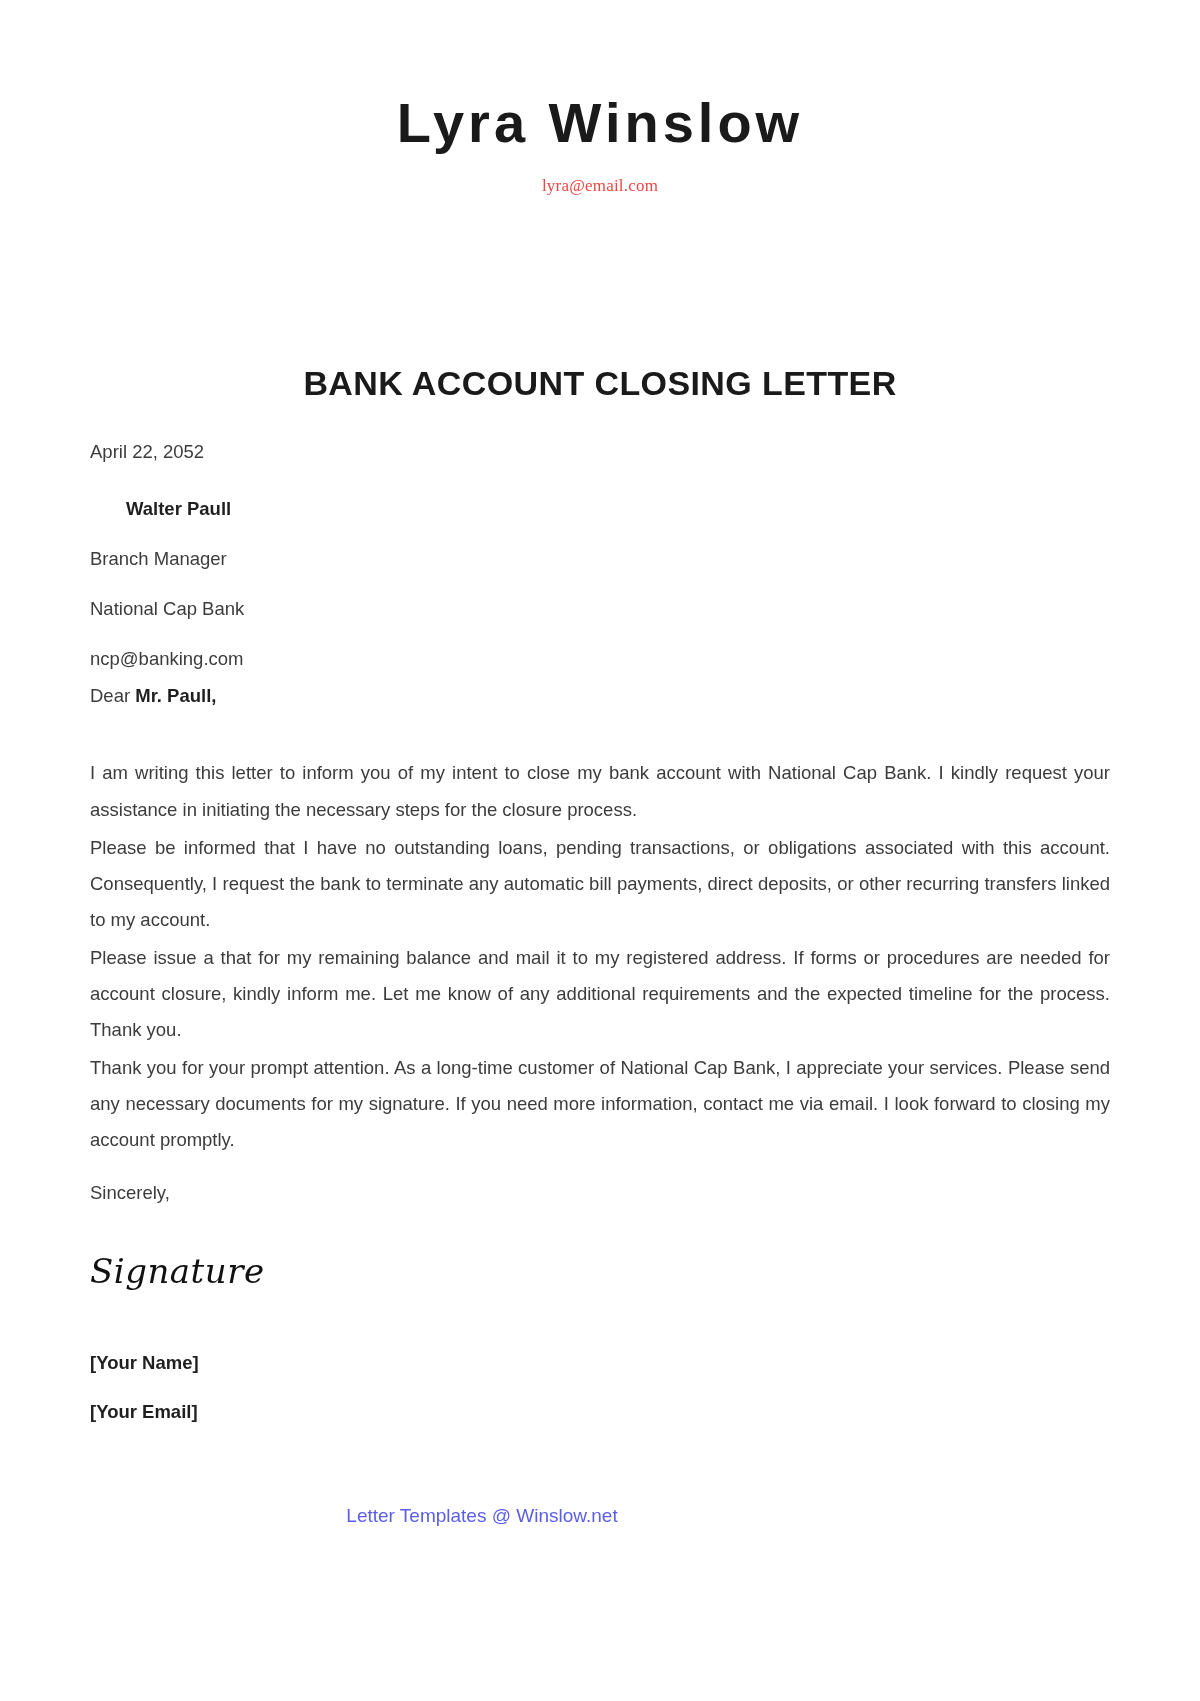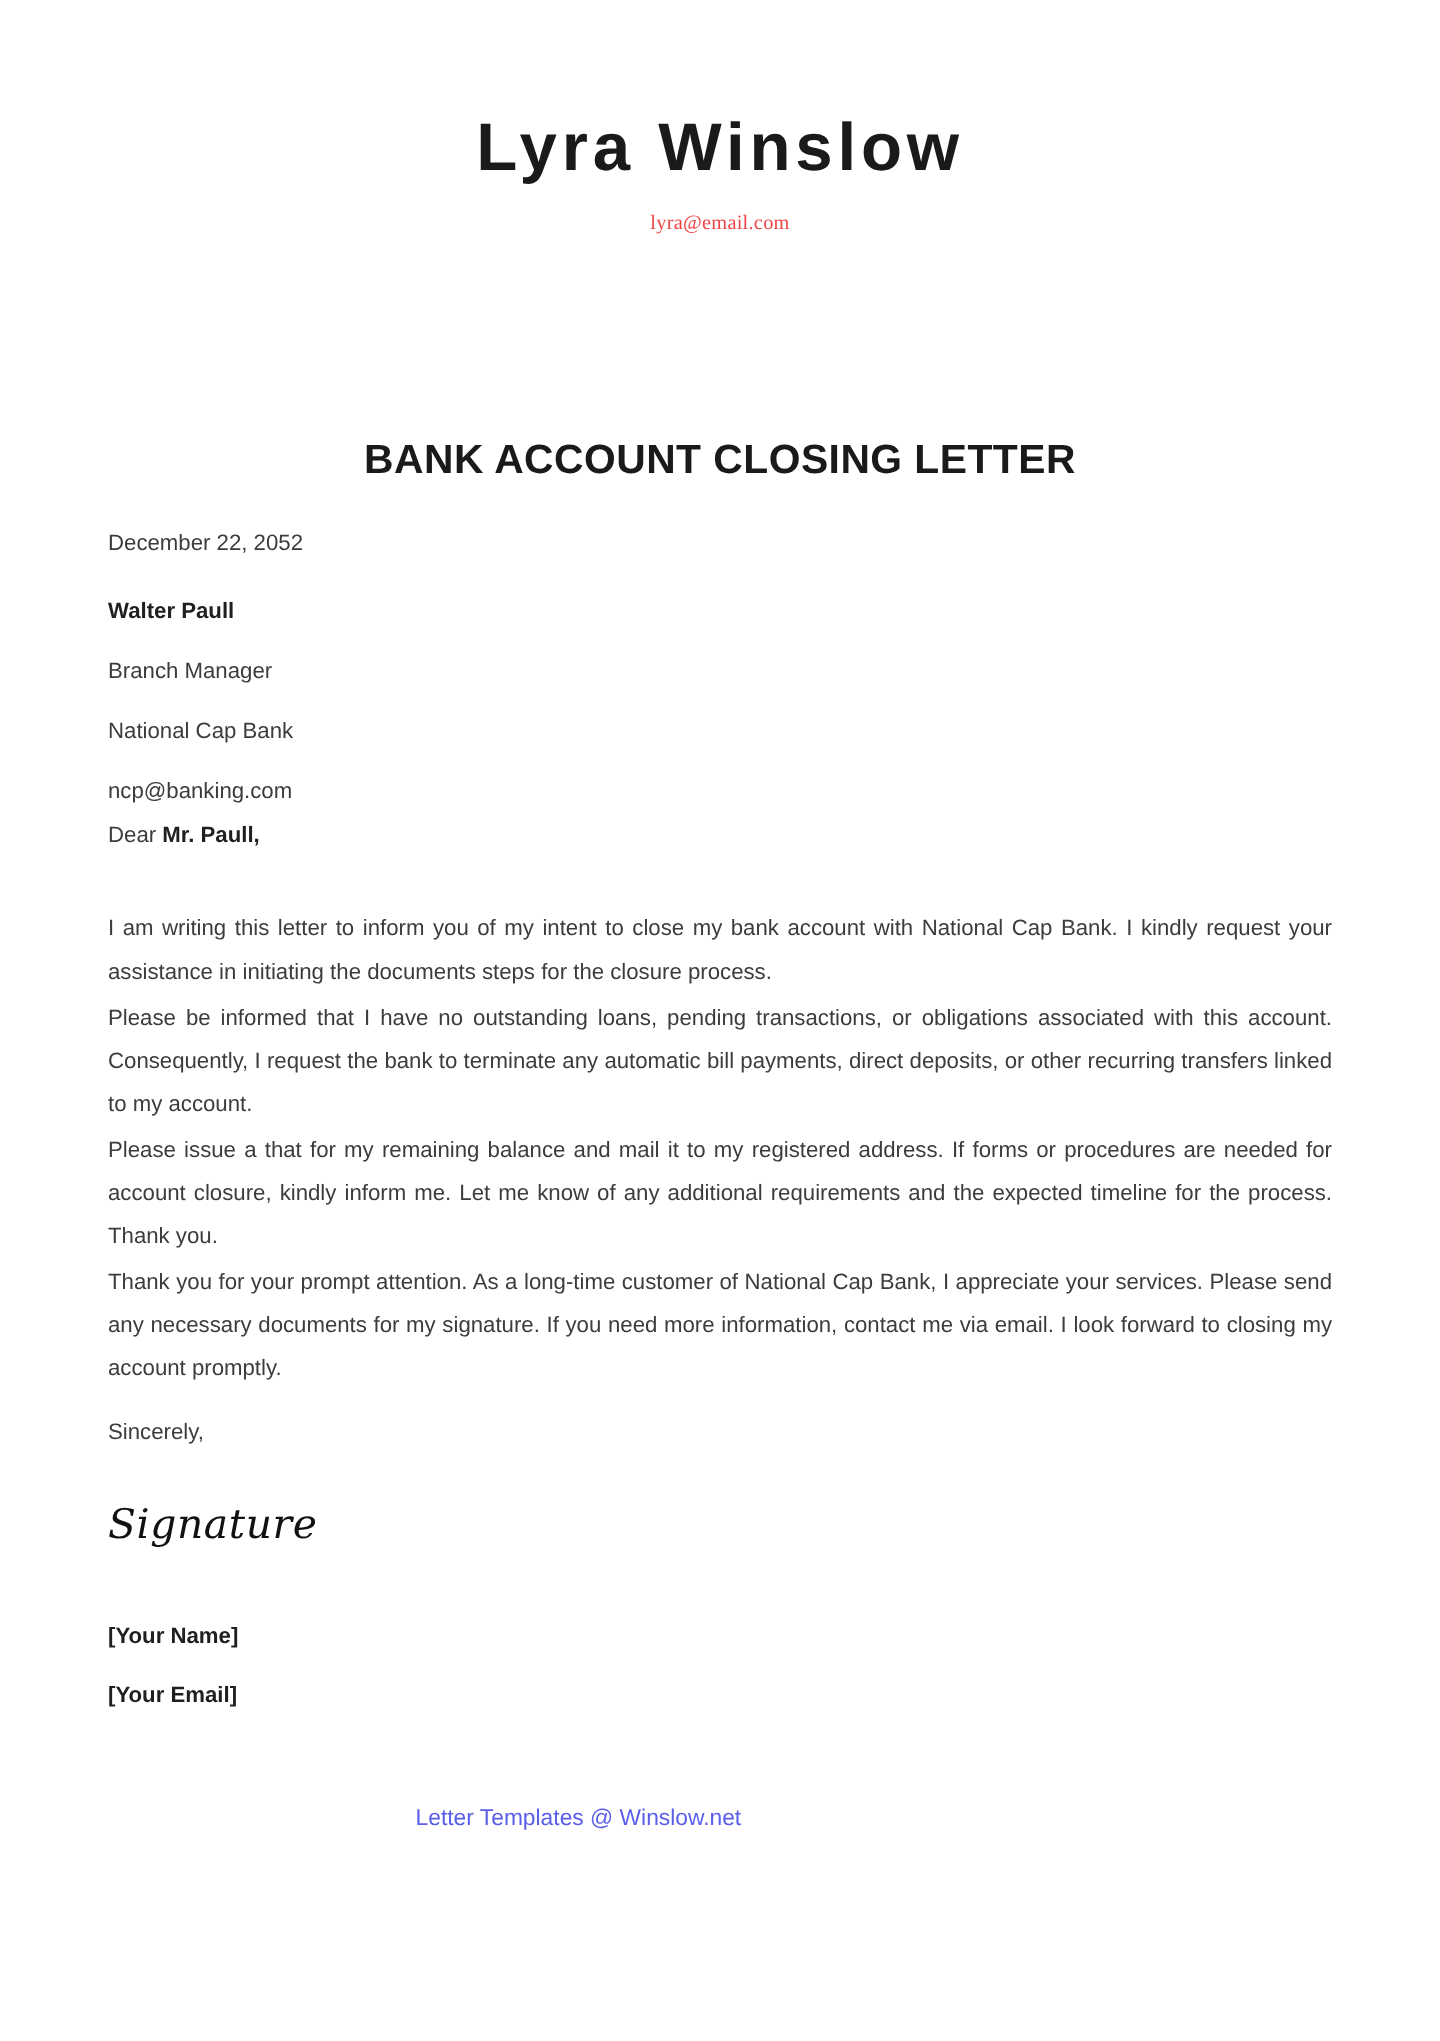--- a/index.html
+++ b/index.html
@@ -72,20 +72,21 @@
   }
   .recipient-line {
     font-size: 18.5px;
     color: #3c3c3c;
     margin-bottom: 25px;
     line-height: 1.35;
   }
   .recipient-line.bold {
     font-weight: bold;
     color: #1f1f1f;
+    margin-left: 36px;
   }
   .recipient-line.last {
     margin-bottom: 14px;
   }
   .salutation {
     font-size: 18.5px;
     color: #3c3c3c;
     margin-top: 0;
   }
   .salutation b {
@@ -151,32 +152,32 @@
 <div class="page">
   <div class="content">
 
     <div class="letterhead">
       <div class="sender-name">Lyra Winslow</div>
       <div class="sender-email">lyra@email.com</div>
     </div>
 
     <div class="doc-title">BANK ACCOUNT CLOSING LETTER</div>
 
-    <div class="date-line">December 22, 2052</div>
+    <div class="date-line">April 22, 2052</div>
 
     <div class="recipient-block">
       <div class="recipient-line bold">Walter Paull</div>
       <div class="recipient-line">Branch Manager</div>
       <div class="recipient-line">National Cap Bank</div>
       <div class="recipient-line last">ncp@banking.com</div>
       <div class="salutation"><span>Dear </span><b>Mr. Paull,</b></div>
     </div>
 
     <div class="body-copy">
-      <p>I am writing this letter to inform you of my intent to close my bank account with National Cap Bank. I kindly request your assistance in initiating the documents steps for the closure process.</p>
+      <p>I am writing this letter to inform you of my intent to close my bank account with National Cap Bank. I kindly request your assistance in initiating the necessary steps for the closure process.</p>
       <p>Please be informed that I have no outstanding loans, pending transactions, or obligations associated with this account. Consequently, I request the bank to terminate any automatic bill payments, direct deposits, or other recurring transfers linked to my account.</p>
       <p>Please issue a that for my remaining balance and mail it to my registered address. If forms or procedures are needed for account closure, kindly inform me. Let me know of any additional requirements and the expected timeline for the process. Thank you.</p>
       <p>Thank you for your prompt attention. As a long-time customer of National Cap Bank, I appreciate your services. Please send any necessary documents for my signature. If you need more information, contact me via email. I look forward to closing my account promptly.</p>
       <div class="closing">Sincerely,</div>
     </div>
 
     <div class="signature">Signature</div>
 
     <div class="signoff-block">
       <div class="signoff-line">[Your Name]</div>

